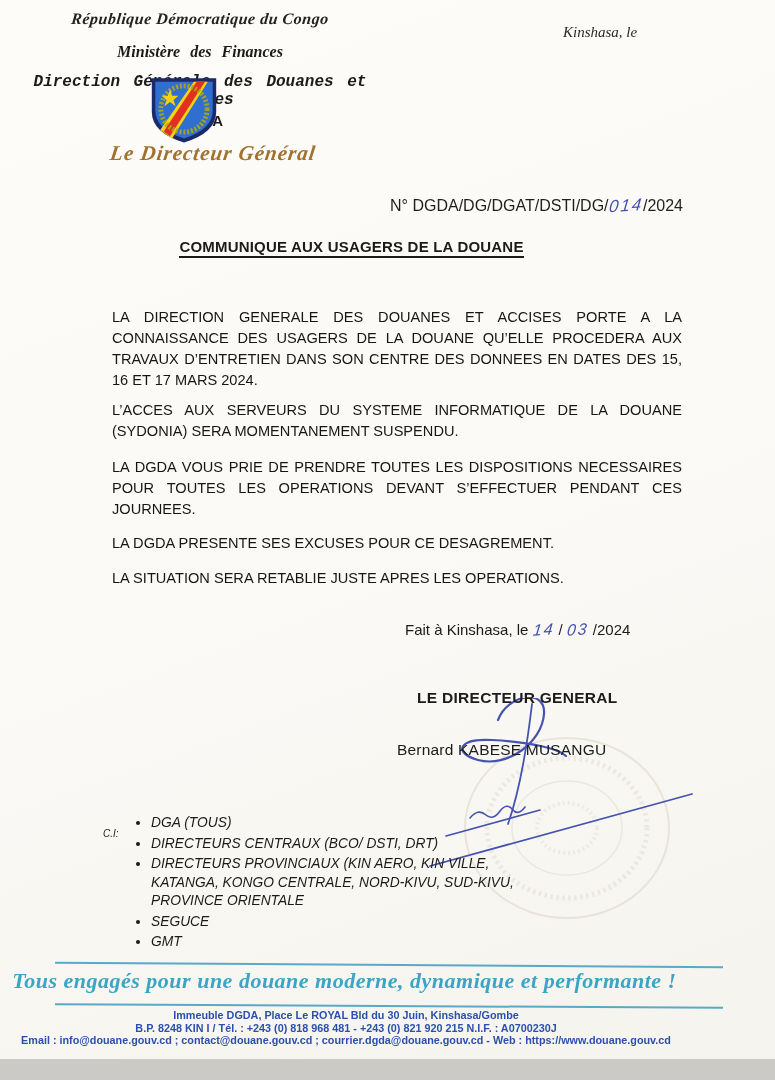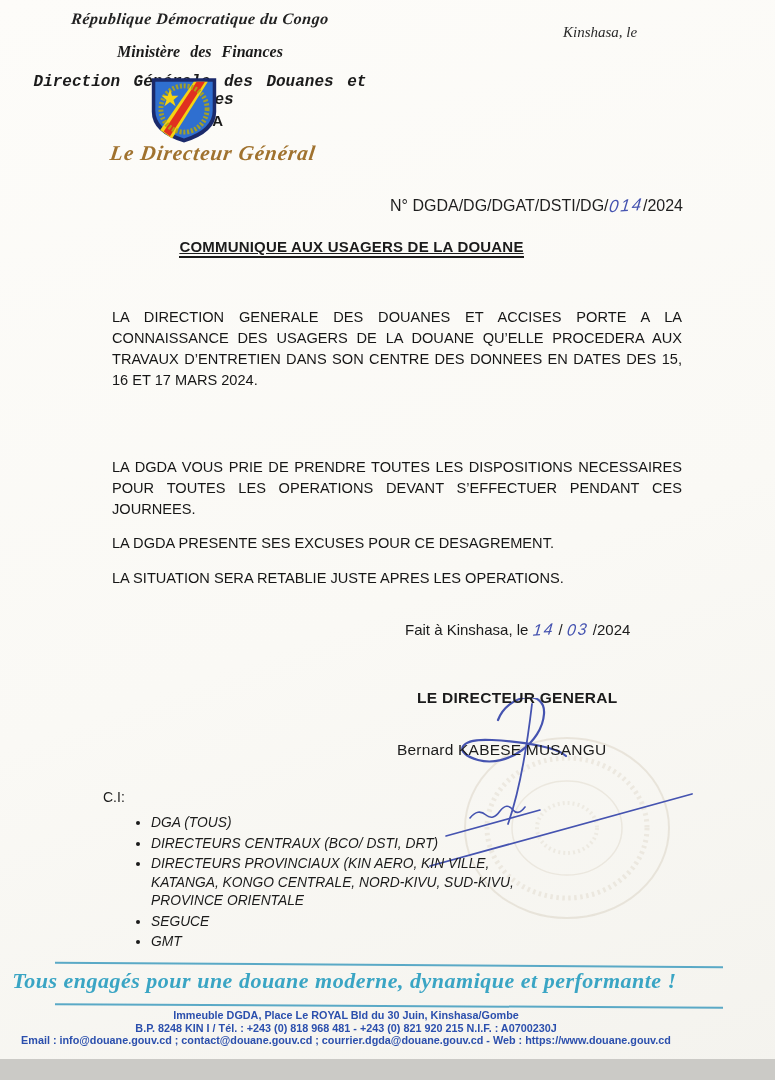--- a/index.html
+++ b/index.html
@@ -20,36 +20,36 @@
   .shield-wrap{position:absolute;left:146px;top:74px;width:76px;height:70px;}
   .director-script{position:absolute;left:88px;top:141px;width:250px;text-align:center;
     font-family:"Liberation Serif",serif;font-style:italic;font-weight:bold;
     font-size:21px;color:#a0722e;letter-spacing:1px;transform:skewX(-8deg);}
   .city-date{position:absolute;left:563px;top:24px;font-family:"Liberation Serif",serif;
     font-style:italic;font-size:15px;color:#2a2a2a;}
   
   .ref-line{position:absolute;left:390px;top:196px;font-size:16px;color:#1f1f1f;}
   .hand{color:#4553b0;font-style:italic;display:inline-block;transform:rotate(-4deg) skewX(-10deg);
     font-size:17px;letter-spacing:2px;}
-  .doc-title{position:absolute;left:0;top:238px;width:703px;text-align:center;text-decoration:underline;}
+  .doc-title{position:absolute;left:0;top:238px;width:703px;text-align:center;}
   .doc-title span{font-weight:bold;font-size:15px;letter-spacing:.2px;
     border-bottom:2px solid #1b1b1b;padding-bottom:1px;}
   
   .para{position:absolute;left:112px;width:570px;font-size:14.6px;line-height:21px;
     text-align:justify;color:#161616;}
   .p1{top:307px}.p2{top:400px}.p3{top:457px}.p4{top:533px}.p5{top:568px}
   .dateline{position:absolute;left:405px;top:621px;font-size:15px;}
   .dateline .hand{font-size:16px;}
   .role{position:absolute;left:417px;top:689px;font-size:15.5px;font-weight:bold;letter-spacing:.3px;}
   .signer{position:absolute;left:397px;top:741px;font-size:15.5px;font-weight:normal;letter-spacing:.2px;}
   
   .stamp{position:absolute;left:455px;top:733px;width:220px;height:190px;opacity:.5;}
   .signature{position:absolute;left:350px;top:698px;width:350px;height:200px;}
   
-  .ci-label{position:absolute;left:103px;top:789px;font-size:14px;}
+  .ci-label{position:absolute;left:103px;top:828px;font-size:10px;font-style:italic;}
   .ci-list{position:absolute;left:125px;top:814px;width:380px;margin:0;padding:0 0 0 26px;
     font-size:13.8px;line-height:18.5px;font-style:italic;}
   .ci-list li{margin:0 0 2px 0;}
   
   .slogan-rule{position:absolute;left:55px;width:668px;height:0;border-top:2px solid #5aa9c6;}
   .rule-top{top:964px;transform:rotate(.4deg);}
   .rule-bottom{top:1005px;transform:rotate(.3deg);}
   .slogan{position:absolute;left:0;top:968px;width:689px;text-align:center;
     font-family:"Liberation Serif",serif;font-style:italic;font-weight:bold;
     font-size:22px;color:#3aa5c4;letter-spacing:.5px;}
@@ -88,20 +88,21 @@
 
   <div class="ref-line">
     <span>N° DGDA/DG/DGAT/DSTI/DG/</span><span class="hand">014</span><span>/2024</span>
   </div>
 
   <div class="doc-title">
     <span>COMMUNIQUE AUX USAGERS DE LA DOUANE</span>
   </div>
 
   <div class="para p1">LA DIRECTION GENERALE DES DOUANES ET ACCISES PORTE A LA CONNAISSANCE DES USAGERS DE LA DOUANE QU’ELLE PROCEDERA AUX TRAVAUX D’ENTRETIEN DANS SON CENTRE DES DONNEES EN DATES DES 15, 16 ET 17 MARS 2024.</div>
+  <div class="para p2">L’ACCES AUX SERVEURS DU SYSTEME INFORMATIQUE DE LA DOUANE (SYDONIA) SERA MOMENTANEMENT SUSPENDU.</div>
   <div class="para p3">LA DGDA VOUS PRIE DE PRENDRE TOUTES LES DISPOSITIONS NECESSAIRES POUR TOUTES LES OPERATIONS DEVANT S’EFFECTUER PENDANT CES JOURNEES.</div>
   <div class="para p4">LA DGDA PRESENTE SES EXCUSES POUR CE DESAGREMENT.</div>
   <div class="para p5">LA SITUATION SERA RETABLIE JUSTE APRES LES OPERATIONS.</div>
 
   <div class="dateline">
     <span>Fait à Kinshasa, le</span>
     <span class="hand">14</span>
     <span>/</span>
     <span class="hand">03</span>
     <span>/2024</span>

